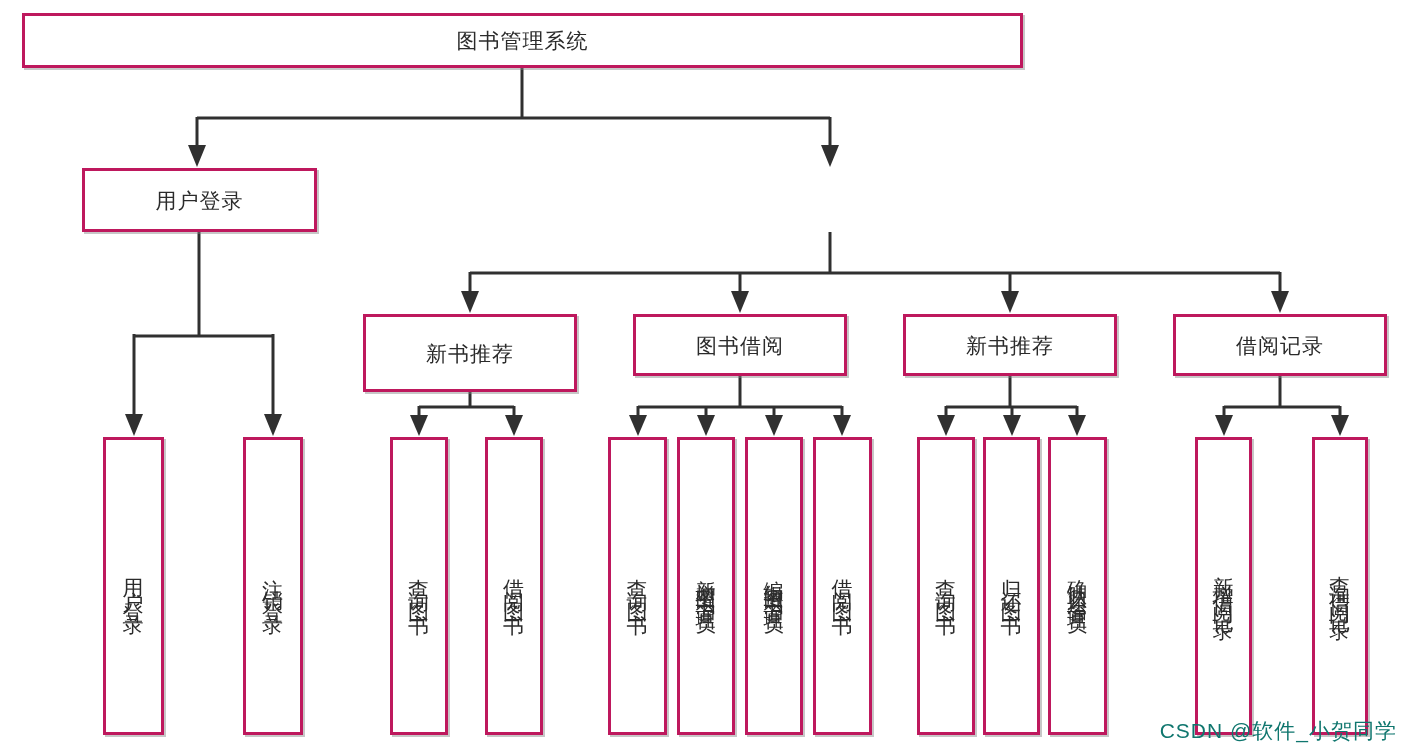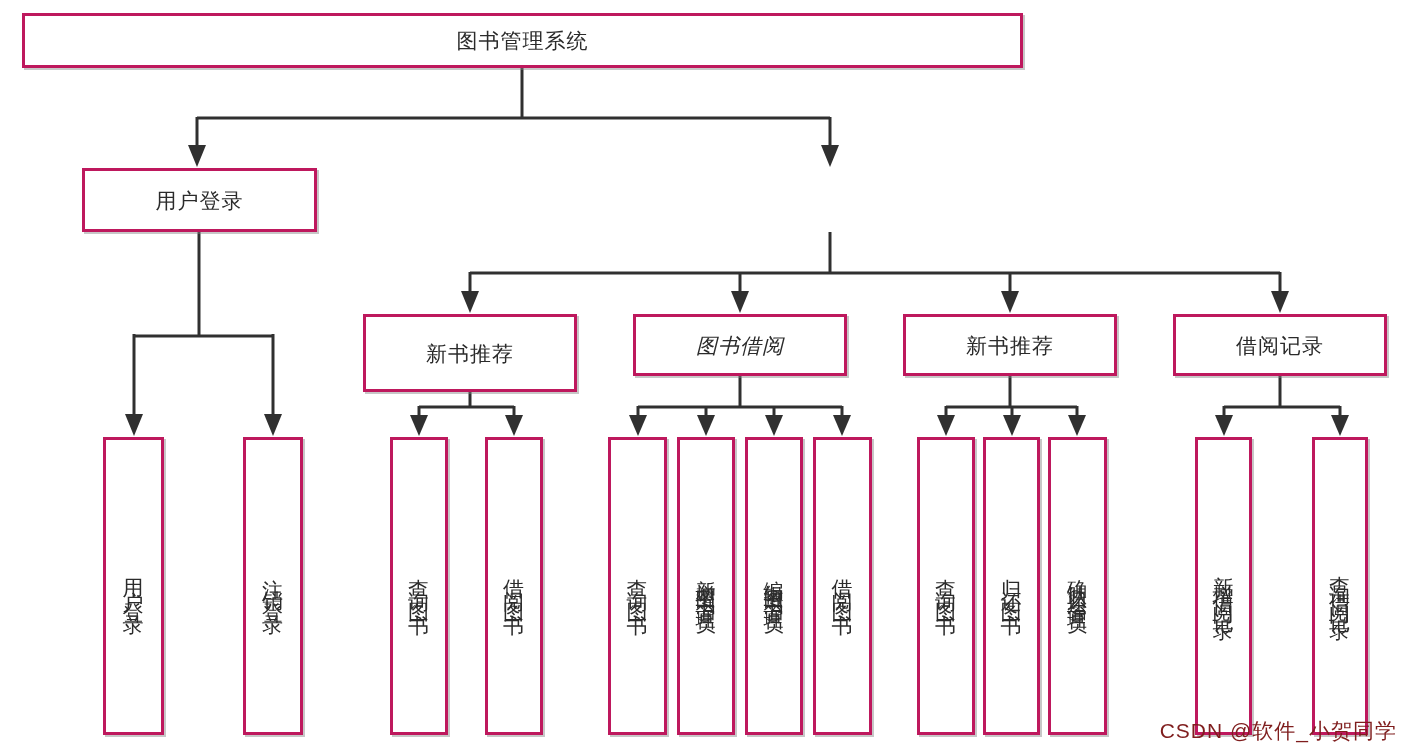--- a/index.html
+++ b/index.html
@@ -38,21 +38,21 @@
     letter-spacing: 12px;
     line-height: 1;
   }
   .leaf .vtext.med { letter-spacing: 9px; }
   .leaf .vtext.long { letter-spacing: 5px; font-size: 20px; }
   #watermark {
     position: absolute;
     right: 8px;
     bottom: 2px;
     font-size: 21px;
-    color: #7f1d1d;
+    color: #0f766e;
     letter-spacing: 1px;
     z-index: 5;
     white-space: nowrap;
   }
 </style>
 </head>
 <body>
 
 <div id="canvas">
 
@@ -129,21 +129,21 @@
     <span>图书管理系统</span>
   </div>
 
   <div class="box" style="left:82px; top:168px; width:235px; height:64px;">
     <span>用户登录</span>
   </div>
 
   <div class="box" style="left:363px; top:314px; width:214px; height:78px;">
     <span>新书推荐</span>
   </div>
-  <div class="box" style="left:633px; top:314px; width:214px; height:62px;font-style:italic;">
+  <div class="box" style="left:633px; top:314px; width:214px; height:62px;">
     <span>图书借阅</span>
   </div>
   <div class="box" style="left:903px; top:314px; width:214px; height:62px;">
     <span>新书推荐</span>
   </div>
   <div class="box" style="left:1173px; top:314px; width:214px; height:62px;">
     <span>借阅记录</span>
   </div>
 
   <div class="box leaf" style="left:103px; width:61px;">

